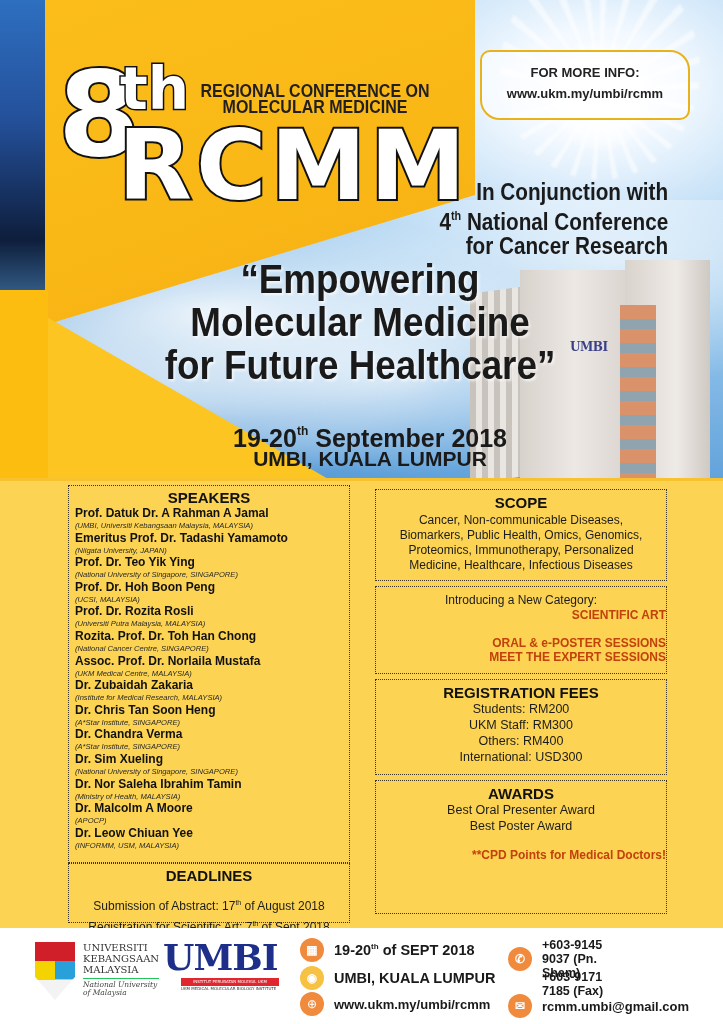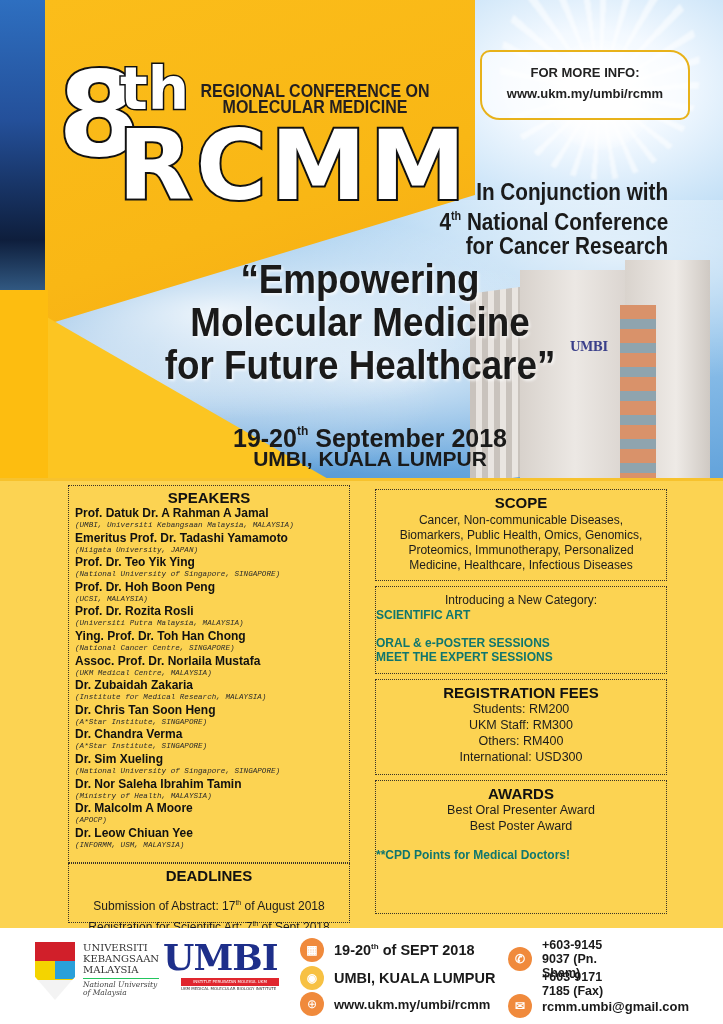--- a/index.html
+++ b/index.html
@@ -70,26 +70,26 @@
   .dates sup { font-size: 12px; vertical-align: 12px; }
   .venue { position: absolute; left: 130px; top: 447px; width: 480px; text-align: center; font-family: "Liberation Sans", sans-serif;
     font-weight: bold; font-size: 21px; color: #1a1a1a; }
 
   
   .body-panel { position: absolute; left: 0; top: 478px; width: 723px; height: 450px; background: #fcd352;
     border-top: 3px solid #f7c22d; }
   .box { position: absolute; border: 1px dotted #3a3428; padding: 0; }
   .box h3 { text-align: center; font-family: "Liberation Sans", sans-serif; font-weight: bold; font-size: 15px; color: #111; }
   .box .txt { text-align: center; font-family: "Liberation Sans", sans-serif; font-size: 12px; line-height: 15px; color: #1c1c1c; }
-  .box .txt-b { text-align: left; font-family: "Liberation Sans", sans-serif; font-weight: bold; font-size: 12px; line-height: 14px; color: #0f766e; }
+  .box .txt-b { text-align: right; font-family: "Liberation Sans", sans-serif; font-weight: bold; font-size: 12px; line-height: 14px; color: #c2410c; }
 
   .speakers { left: 68px; top: 4px; width: 282px; height: 378px; padding: 3px 6px 0 6px; }
   .speakers h3 { font-size: 15px; margin-bottom: 1px; }
   .sp-name { font-family: "Liberation Sans", sans-serif; font-weight: bold; font-size: 12px; line-height: 13px; color: #111; white-space: nowrap; }
-  .sp-aff { font-family: Liberation Mono, monospace; font-style: italic; font-size: 7.6px; line-height: 11.6px; color: #2a2a2a; white-space: nowrap; }
+  .sp-aff { font-family: Liberation Sans, sans-serif; font-style: italic; font-size: 7.6px; line-height: 11.6px; color: #2a2a2a; white-space: nowrap; }
 
   .deadlines { left: 68px; top: 382px; width: 282px; height: 60px; padding-top: 3px; }
   .deadlines h3 { font-size: 15px; margin-bottom: 10px; }
   .deadlines .txt { font-size: 12px; line-height: 18px; }
   .deadlines sup { font-size: 7px; vertical-align: 5px; }
 
   .scope { left: 375px; top: 8px; width: 292px; height: 92px; padding-top: 4px; }
   .scope h3 { margin-bottom: 2px; }
   .newcat { left: 375px; top: 105px; width: 292px; height: 88px; padding-top: 6px; }
   .fees { left: 375px; top: 198px; width: 292px; height: 96px; padding-top: 4px; }
@@ -189,21 +189,21 @@
           </div>
         <div>
             <div class="sp-name">Prof. Dr. Hoh Boon Peng</div>
             <div class="sp-aff">(UCSI, MALAYSIA)</div>
           </div>
         <div>
             <div class="sp-name">Prof. Dr. Rozita Rosli</div>
             <div class="sp-aff">(Universiti Putra Malaysia, MALAYSIA)</div>
           </div>
         <div>
-            <div class="sp-name">Ying. Prof. Dr. Toh Han Chong</div>
+            <div class="sp-name">Rozita. Prof. Dr. Toh Han Chong</div>
             <div class="sp-aff">(National Cancer Centre, SINGAPORE)</div>
           </div>
         <div>
             <div class="sp-name">Assoc. Prof. Dr. Norlaila Mustafa</div>
             <div class="sp-aff">(UKM Medical Centre, MALAYSIA)</div>
           </div>
         <div>
             <div class="sp-name">Dr. Zubaidah Zakaria</div>
             <div class="sp-aff">(Institute for Medical Research, MALAYSIA)</div>
           </div>

